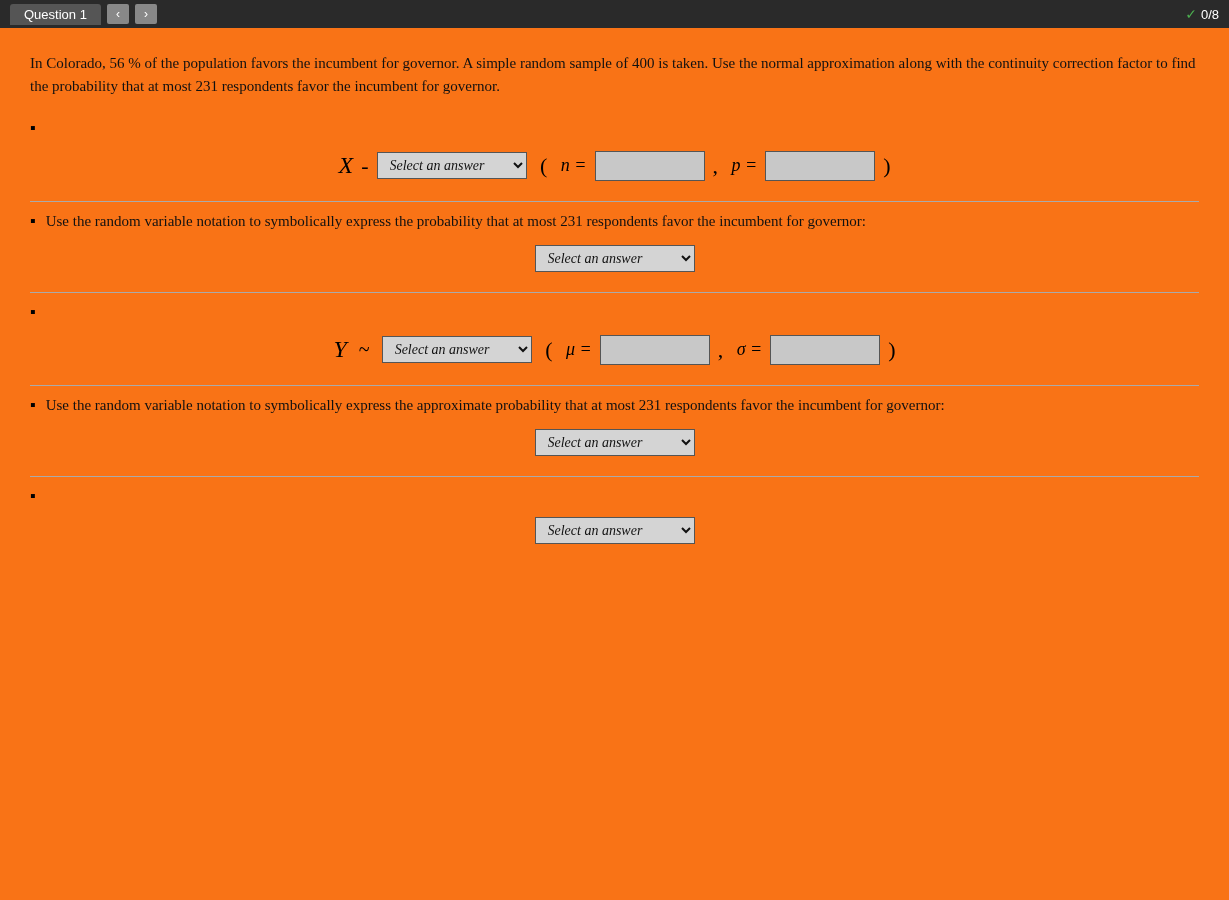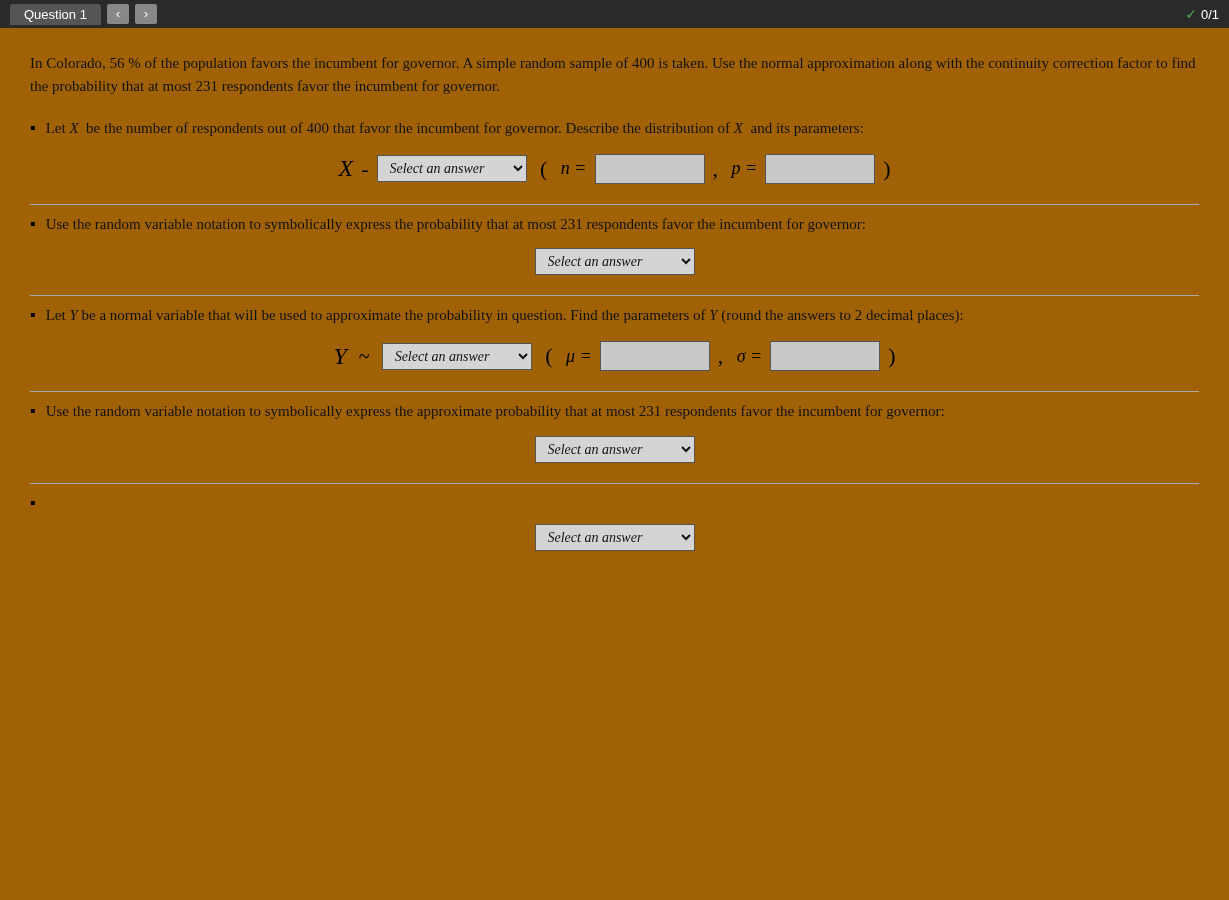--- a/index.html
+++ b/index.html
@@ -56,21 +56,21 @@
       align-items: center;
       gap: 4px;
     }
 
     .check-icon {
       color: #4CAF50;
       font-size: 14px;
     }
 
     .main-content {
-      background: #a16207;
+      background: #f97316;
       padding: 24px 30px 30px 30px;
       min-height: 872px;
     }
 
     .problem-text {
       font-size: 15px;
       line-height: 1.55;
       color: #111;
       margin-bottom: 18px;
     }
@@ -165,35 +165,31 @@
 <body>
 
 <div class="top-bar">
   <div class="top-bar-left">
     <div class="question-tab">Question 1</div>
     <button class="nav-btn">‹</button>
     <button class="nav-btn">›</button>
   </div>
   <div class="top-bar-right">
     <span class="check-icon">✓</span>
-    <span>0/1</span>
+    <span>0/8</span>
   </div>
 </div>
 
 <div class="main-content">
 
   <p class="problem-text">In Colorado, 56 % of the population favors the incumbent for governor. A simple random sample of 400 is taken. Use the normal approximation along with the continuity correction factor to find the probability that at most 231 respondents favor the incumbent for governor.</p>
 
   <div class="section">
     <div class="bullet-item">
       <span class="bullet-dot">▪</span>
-      <span class="bullet-text">
-        Let <span class="math-italic">X</span>&nbsp; be the number of respondents out of 400 that favor the incumbent for governor. Describe the
-        distribution of <span class="math-italic">X</span>&nbsp; and its parameters:
-      </span>
     </div>
 
     <div class="formula-row">
       <span class="math-var"><em>X</em></span>
       <span>-</span>
       <select class="select-answer" style="font-size:14px; font-family:Georgia,serif; padding:4px 8px; border:1px solid #555; background:#d4d4d4; min-width:150px; cursor:pointer;">
         <option value="">Select an answer</option>
         <option value="binomial">Binomial</option>
         <option value="normal">Normal</option>
         <option value="poisson">Poisson</option>
@@ -224,24 +220,20 @@
         <option value="p_x_eq_231">P(X = 231)</option>
       </select>
     </div>
   </div>
 
   <hr class="divider">
 
   <div class="section">
     <div class="bullet-item">
       <span class="bullet-dot">▪</span>
-      <span class="bullet-text">
-        Let <span class="math-italic">Y</span> be a normal variable that will be used to approximate the probability in question. Find the
-        parameters of <span class="math-italic">Y</span> (round the answers to 2 decimal places):
-      </span>
     </div>
 
     <div class="formula-row">
       <span class="math-var"><em>Y</em></span>
       <span class="tilde">~</span>
       <select class="select-answer" style="font-size:14px; font-family:Georgia,serif; padding:4px 8px; border:1px solid #555; background:#d4d4d4; min-width:150px; cursor:pointer;">
         <option value="">Select an answer</option>
         <option value="normal">Normal</option>
         <option value="binomial">Binomial</option>
       </select>

